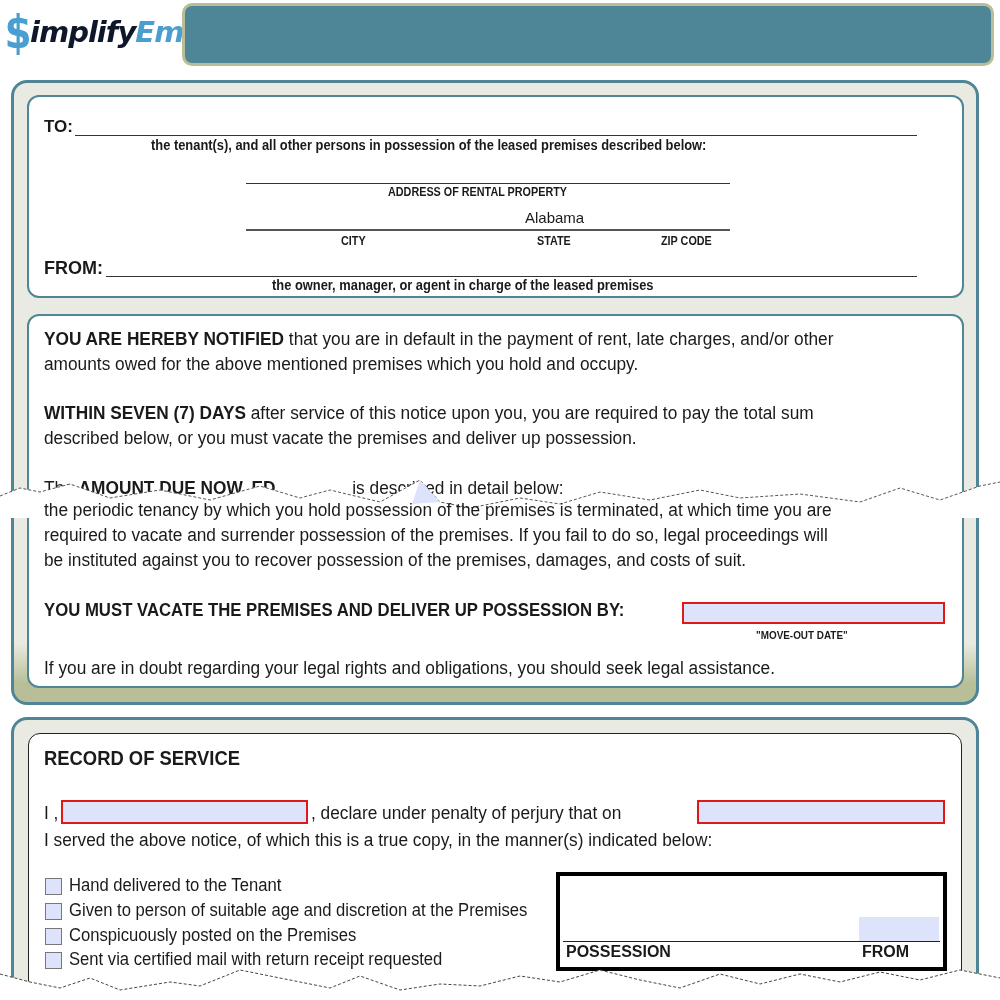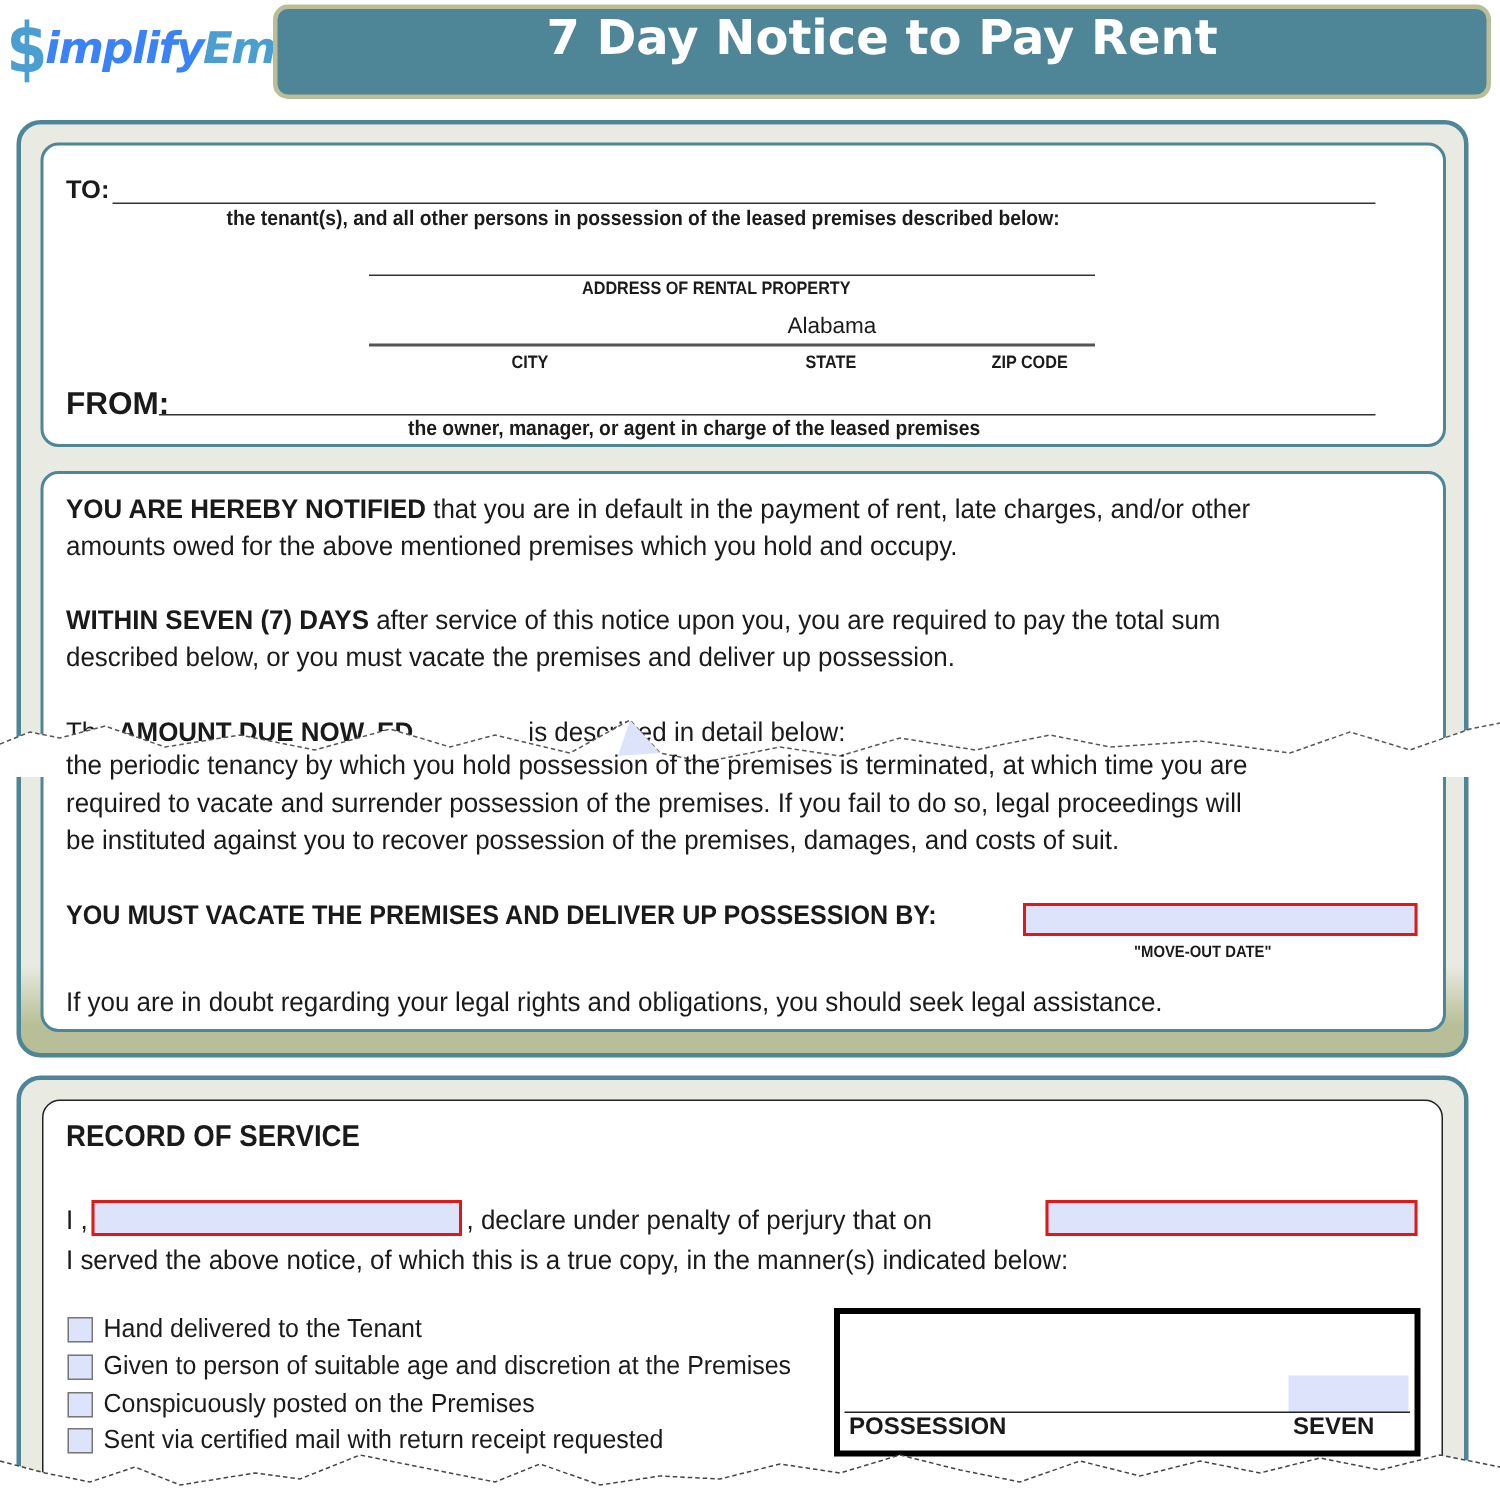--- a/index.html
+++ b/index.html
@@ -2,21 +2,21 @@
 <html><head>
 <meta charset="utf-8">
 <style>
   * { box-sizing: border-box; margin: 0; padding: 0; }
   html, body { width: 1000px; height: 1000px; background: #ffffff; overflow: hidden; }
   body { position: relative; font-family: "Liberation Sans", sans-serif; color: #1a1a1a; }
 
   
   .logo { position: absolute; left: 2px; top: 6px; height: 52px; display: flex; align-items: center; }
   .logo .dollar { font-family: "DejaVu Sans", sans-serif; font-weight: bold; font-size: 46px; color: #4a9fd0; line-height: 1; transform: scaleX(0.85); margin-right: -4px; }
-  .logo .simplify { font-family: "DejaVu Sans", sans-serif; font-weight: bold; font-style: italic; font-size: 29px; color: #3b82f6; letter-spacing: -1px; }
+  .logo .simplify { font-family: "DejaVu Sans", sans-serif; font-weight: bold; font-style: italic; font-size: 29px; color: #0f172a; letter-spacing: -1px; }
   .logo .em { font-family: "DejaVu Sans", sans-serif; font-weight: bold; font-style: italic; font-size: 29px; color: #4a9fd0; letter-spacing: -1px; }
 
   
   .banner { position: absolute; left: 182px; top: 3px; width: 812px; height: 63px; background: #4e8597; border: 3px solid #b9be98; border-radius: 10px; text-align: center; color: #fff; }
   .banner .title { font-family: "DejaVu Sans", sans-serif; font-weight: bold; font-size: 32px; line-height: 36px; margin-top: 1px; }
   .banner .subtitle { font-family: "DejaVu Sans", sans-serif; font-weight: bold; font-size: 15px; line-height: 18px; }
 
   
   .frame { position: absolute; border: 3px solid #4e8597; border-radius: 16px; background: #e9ebe2; }
   .frame.one { left: 11px; top: 80px; width: 968px; height: 625px; background: linear-gradient(#e9ebe2 0, #e9ebe2 560px, #b8bf98 600px); }
@@ -26,21 +26,21 @@
   .panel.to { left: 27px; top: 95px; width: 937px; height: 203px; }
   .panel.notice { left: 27px; top: 314px; width: 937px; height: 374px; }
   .panel.service { left: 28px; top: 733px; width: 934px; height: 290px; border: 1.5px solid #222; }
 
   .abs { position: absolute; }
   .b { font-weight: bold; }
   .line { position: absolute; height: 1px; background: #333; }
   .line.thick { height: 2px; background: #555; }
 
   .lbl-to { left: 44px; top: 117px; font-size: 17px; font-weight: bold; }
-  .lbl-from { left: 44px; top: 258px; font-size: 21px; font-weight: bold; }
+  .lbl-from { left: 44px; top: 258px; font-size: 18px; font-weight: bold; }
   .small-bold { font-size: 14px; font-weight: bold; transform: scaleX(0.92); transform-origin: left; white-space: nowrap; }
   .tiny-bold { font-size: 12px; font-weight: bold; transform: scaleX(0.9); transform-origin: left; white-space: nowrap; }
 
   .para { position: absolute; left: 44px; font-size: 18px; line-height: 25px; width: 905px; white-space: nowrap; transform: scaleX(0.96); transform-origin: left; }
   .para b { font-weight: bold; }
 
   .field { position: absolute; background: #dde3fb; border: 2px solid #e01818; }
   .checkbox { position: absolute; width: 17px; height: 17px; background: #dde3fb; border: 1px solid #777; }
   .cb-label { position: absolute; left: 69px; font-size: 17.5px; white-space: nowrap; transform: scaleX(0.95); transform-origin: left; }
 
@@ -53,21 +53,20 @@
 </head>
 <body>
 
 <div class="logo">
   <span class="dollar">$</span>
   <span class="simplify">implify</span>
   <span class="em">Em</span>
 </div>
 
 <div class="banner">
-  <div class="title">7 Day Notice to Pay Rent</div>
 </div>
 
 <div class="frame one"></div>
 
 <div class="panel to"></div>
 <div class="abs lbl-to">TO:</div>
 <div class="line" style="left:75px; top:135px; width:842px;"></div>
 <div class="abs small-bold" style="left:151px; top:137px;">the tenant(s),  and all other persons in possession of the leased premises described below:</div>
 
 <div class="line" style="left:246px; top:183px; width:484px;"></div>
@@ -140,18 +139,18 @@
 <div class="cb-label" style="top:900px;">Given to person of suitable age and discretion at the Premises</div>
 <div class="checkbox" style="left:45px; top:928px;"></div>
 <div class="cb-label" style="top:925px;">Conspicuously posted on the Premises</div>
 <div class="checkbox" style="left:45px; top:952px;"></div>
 <div class="cb-label" style="top:949px;">Sent via certified mail with return receipt requested</div>
 
 <div class="sigbox"></div>
 <div class="date-fill"></div>
 <div class="line" style="left:563px; top:941px; width:377px; background:#222;"></div>
 <div class="abs b" style="left:566px; top:943px; font-size:16px;">POSSESSION</div>
-<div class="abs b" style="left:862px; top:943px; font-size:16px;">SEVEN</div>
+<div class="abs b" style="left:862px; top:943px; font-size:16px;">FROM</div>
 
 <svg class="tear" style="top:964px; height:36px;" viewBox="0 0 1000 36" preserveAspectRatio="none">
   <path d="M0 10 L30 18 L60 24 L90 14 L120 26 L170 18 L200 22 L240 6 L290 16 L330 24 L360 12 L400 26 L440 20 L480 22 L520 12 L560 18 L600 6 L640 16 L680 24 L720 10 L760 20 L800 10 L840 18 L880 8 L920 16 L960 6 L1000 14 L1000 36 L0 36 Z" fill="#ffffff"></path>
   <path d="M0 10 L30 18 L60 24 L90 14 L120 26 L170 18 L200 22 L240 6 L290 16 L330 24 L360 12 L400 26 L440 20 L480 22 L520 12 L560 18 L600 6 L640 16 L680 24 L720 10 L760 20 L800 10 L840 18 L880 8 L920 16 L960 6 L1000 14" fill="none" stroke="#444" stroke-width="1" stroke-dasharray="3,2"></path>
 </svg>
 
 </body></html>

